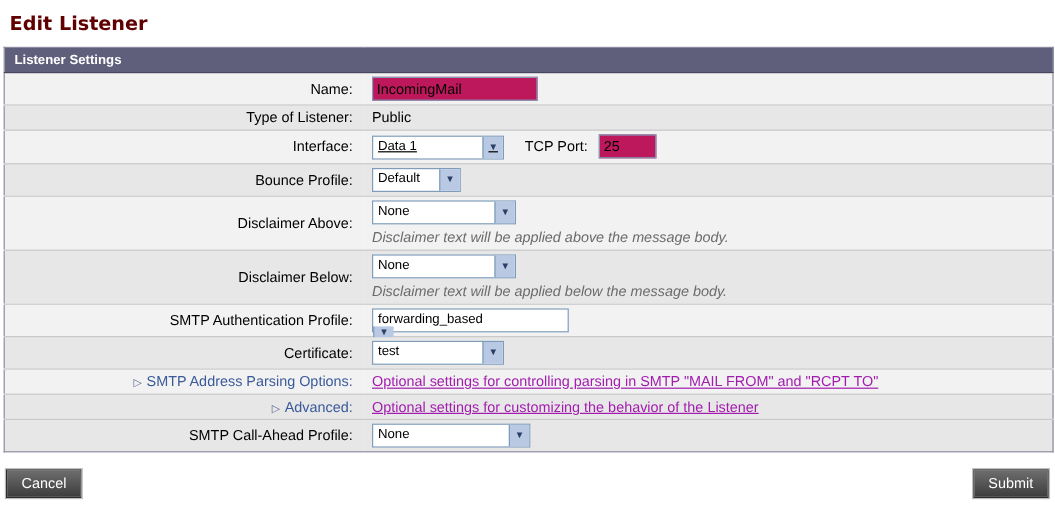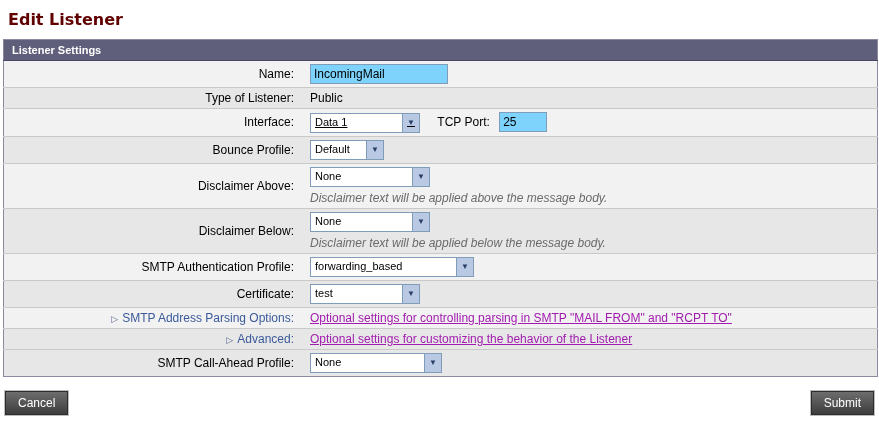--- a/index.html
+++ b/index.html
@@ -10,33 +10,33 @@
   table.settings{border-collapse:collapse;width:875px;border:1px solid #8a8aa0;margin-left:1px;}
   table.settings th.panel-header{background:#5f5f7c;color:#ffffff;font-size:11px;font-weight:bold;
     text-align:left;padding:4px 8px;border-bottom:1px solid #474760;}
   td{font-size:12px;color:#000;vertical-align:middle;padding:3px 6px;border-top:1px solid #c9c9c9;}
   tr.first td{border-top:none;}
   .r-light td{background:#f2f2f2;}
   .r-dark td{background:#e7e7e7;}
   td.label-cell{width:284px;text-align:right;padding-right:10px;white-space:nowrap;}
   td.value-cell{text-align:left;}
   .text-input{height:16px;border:1px solid #7f9db9;font-size:12px;padding:1px 3px;
-    font-family:"Liberation Sans",sans-serif;background:#7dd3fc;}
+    font-family:"Liberation Sans",sans-serif;background:#be185d;}
   .w-name{width:130px;}
   .w-port{width:40px;}
   
   .dropdown{display:inline-flex;align-items:stretch;border:1px solid #7f9db9;background:#ffffff;
     height:18px;vertical-align:middle;cursor:default;}
   .dropdown-text{font-size:11px;padding:2px 4px 0 4px;white-space:nowrap;flex:1;}
   .dropdown-arrow{width:16px;background:#b9c9e4;border-left:1px solid #7f9db9;color:#2a3f66;
     font-size:8px;display:flex;align-items:center;justify-content:center;}
   .dd-interface{width:108px;text-decoration:underline;}
   .dd-bounce{width:72px;}
   .dd-none{width:118px;}
-  .dd-auth{width:162px;}
+  .dd-auth{width:162px;flex-direction:column;}
   .dd-cert{width:108px;}
   .dd-callahead{width:130px;}
   .inline-label{margin-left:14px;margin-right:6px;font-size:12px;}
   .note{display:block;margin-top:4px;font-size:12px;font-style:italic;color:#6b6b6b;}
   .link-label{color:#3a5a9b;cursor:pointer;}
   .tri-icon{color:#55658a;font-size:9px;margin-right:4px;}
   .desc-text{font-size:12px;color:#a21caf;text-decoration:underline;}
   .footer{display:flex;justify-content:space-between;margin-top:14px;padding:0 3px;}
   .btn{background:linear-gradient(#6d6d6d,#3d3d3d);color:#ffffff;font-size:12px;
     border:1px solid #2c2c2c;outline:1px solid #bdbdbd;padding:2px 12px;height:24px;

